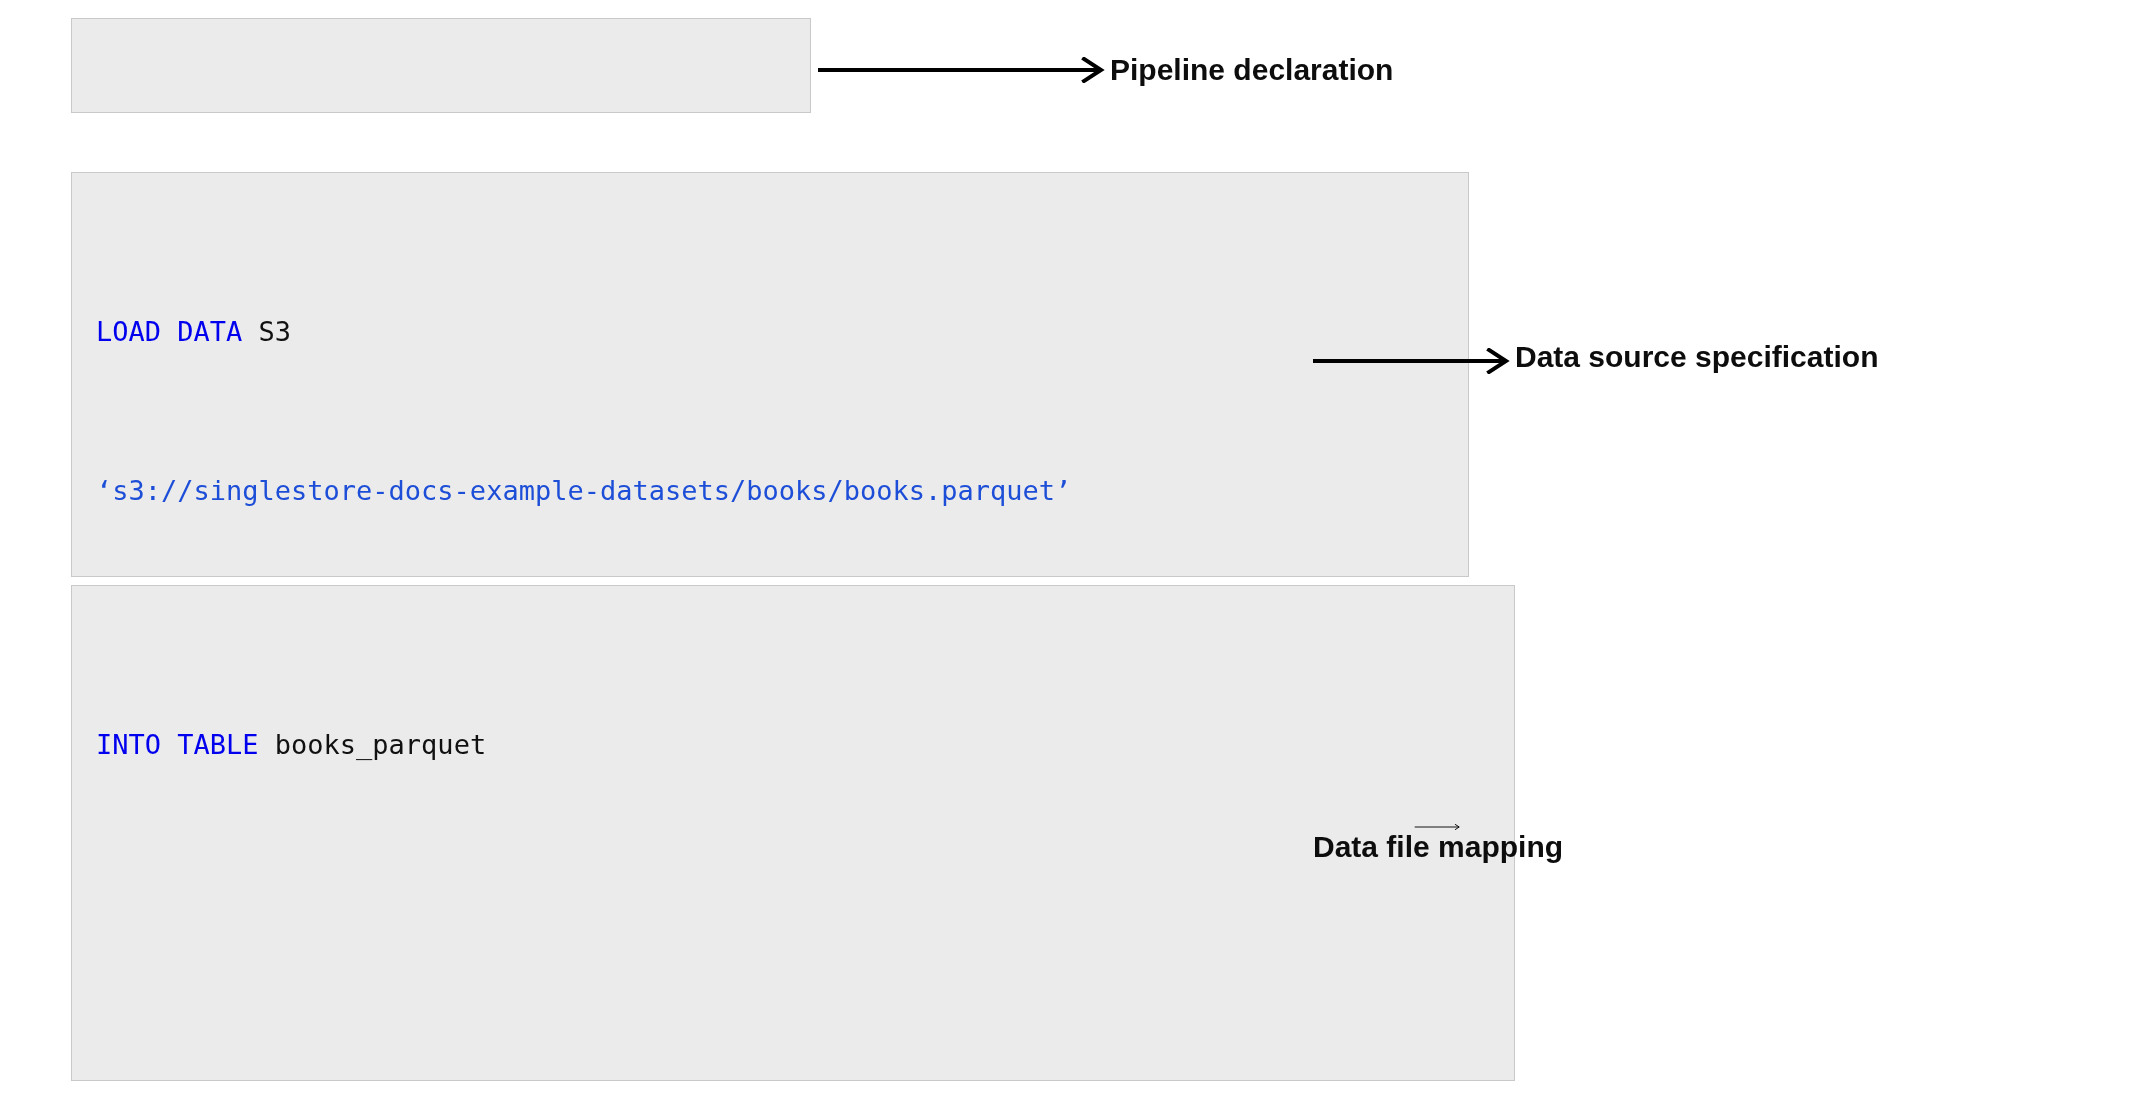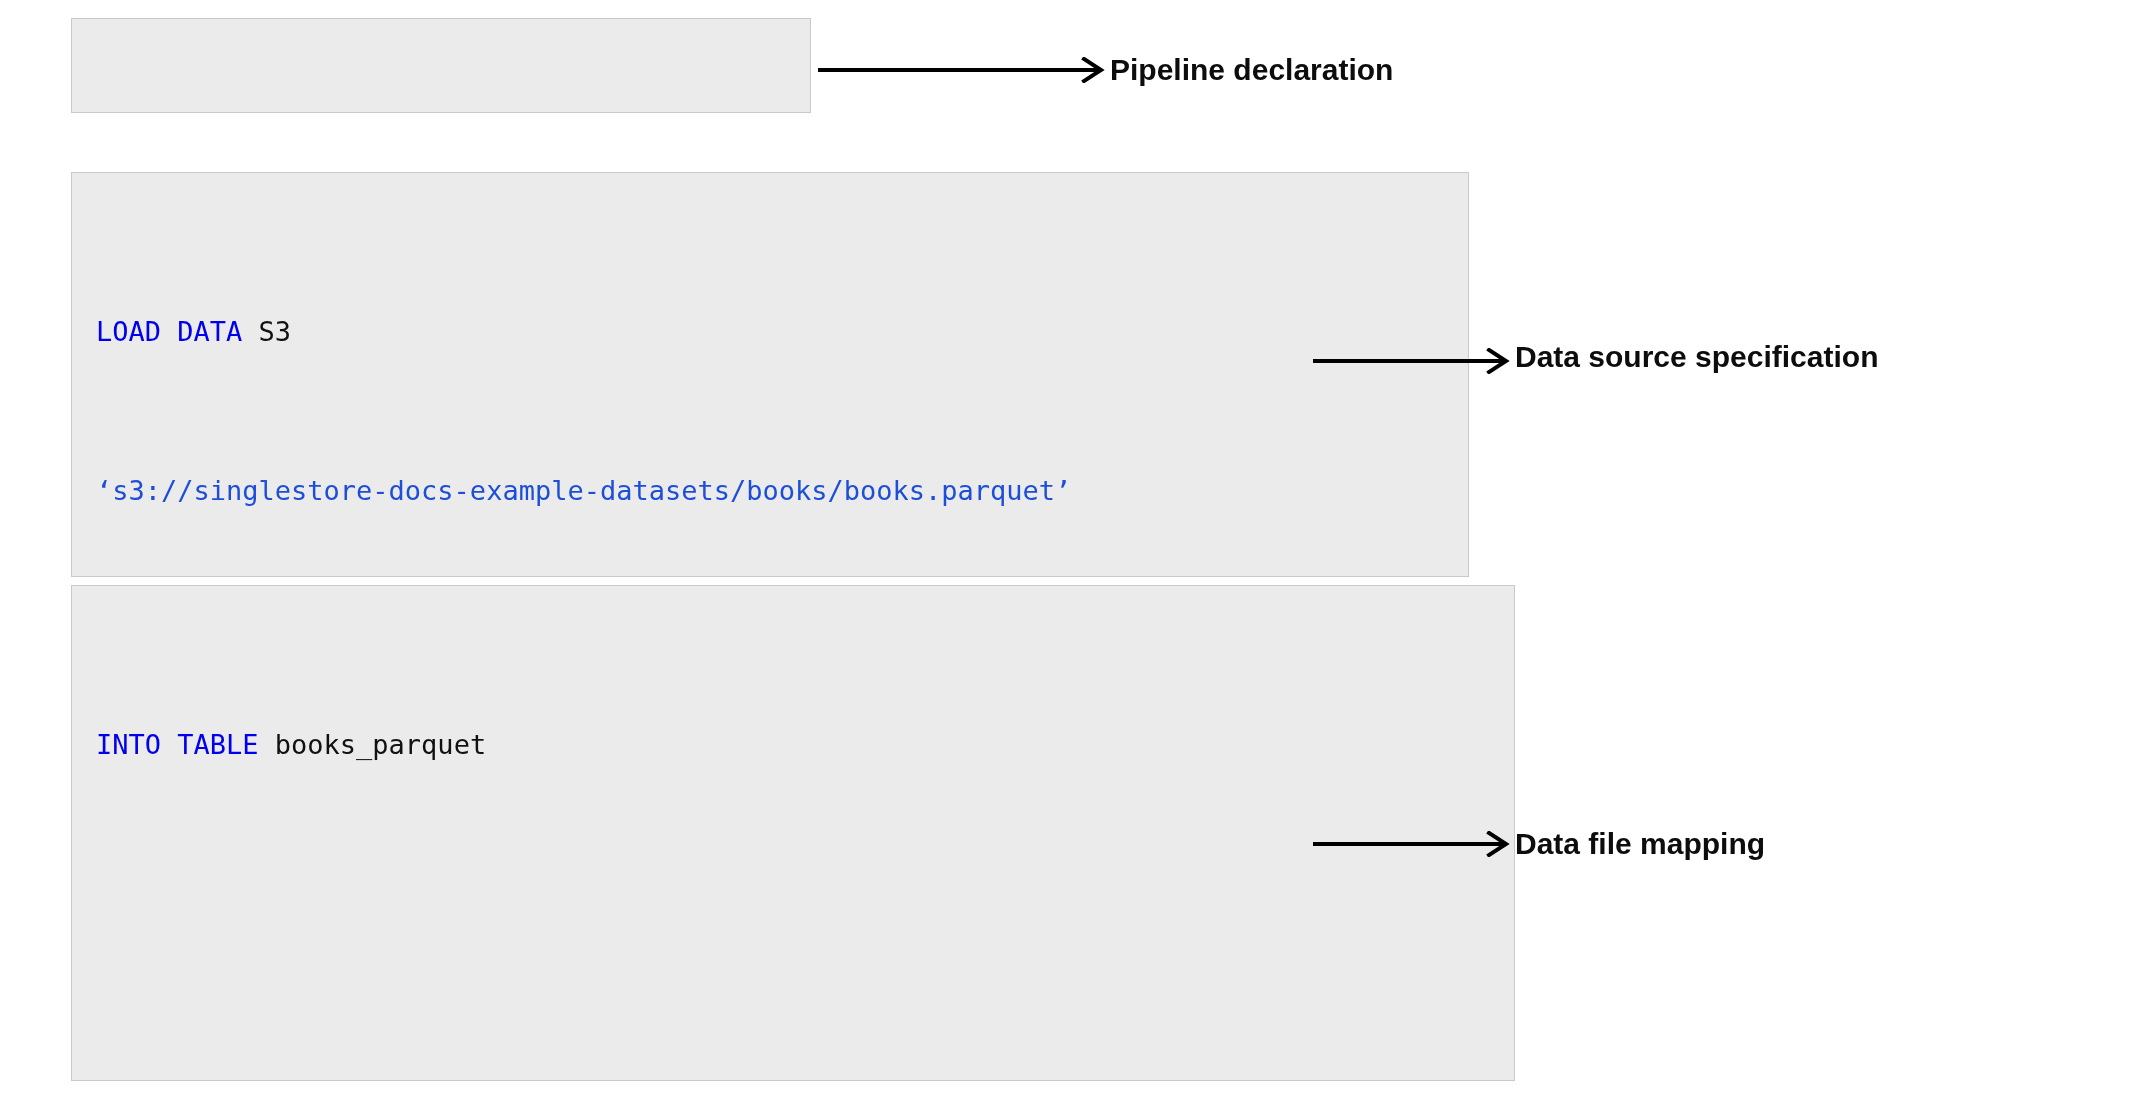--- a/index.html
+++ b/index.html
@@ -72,21 +72,21 @@
   .annotation-label {
     font-family: "Liberation Sans", sans-serif;
     font-weight: bold;
     font-size: 30px;
     color: #0d0d0d;
     white-space: nowrap;
   }
 
   #annotation-declaration { left: 818px;  top: 50px;  }
   #annotation-source      { left: 1313px; top: 334px; align-items: flex-end; }
-  #annotation-mapping     { left: 1313px; top: 824px; }
+  #annotation-mapping     { left: 1313px; top: 824px; flex-direction: column; }
 </style>
 </head>
 <body>
 
 <div class="code-block" id="block-declaration">
   <span class="code-line">
     <span class="kw">CREATE</span><span class="pln"> PIPELINE parquet_pipeline </span><span class="kw">AS</span>
   </span>
 </div>
 

